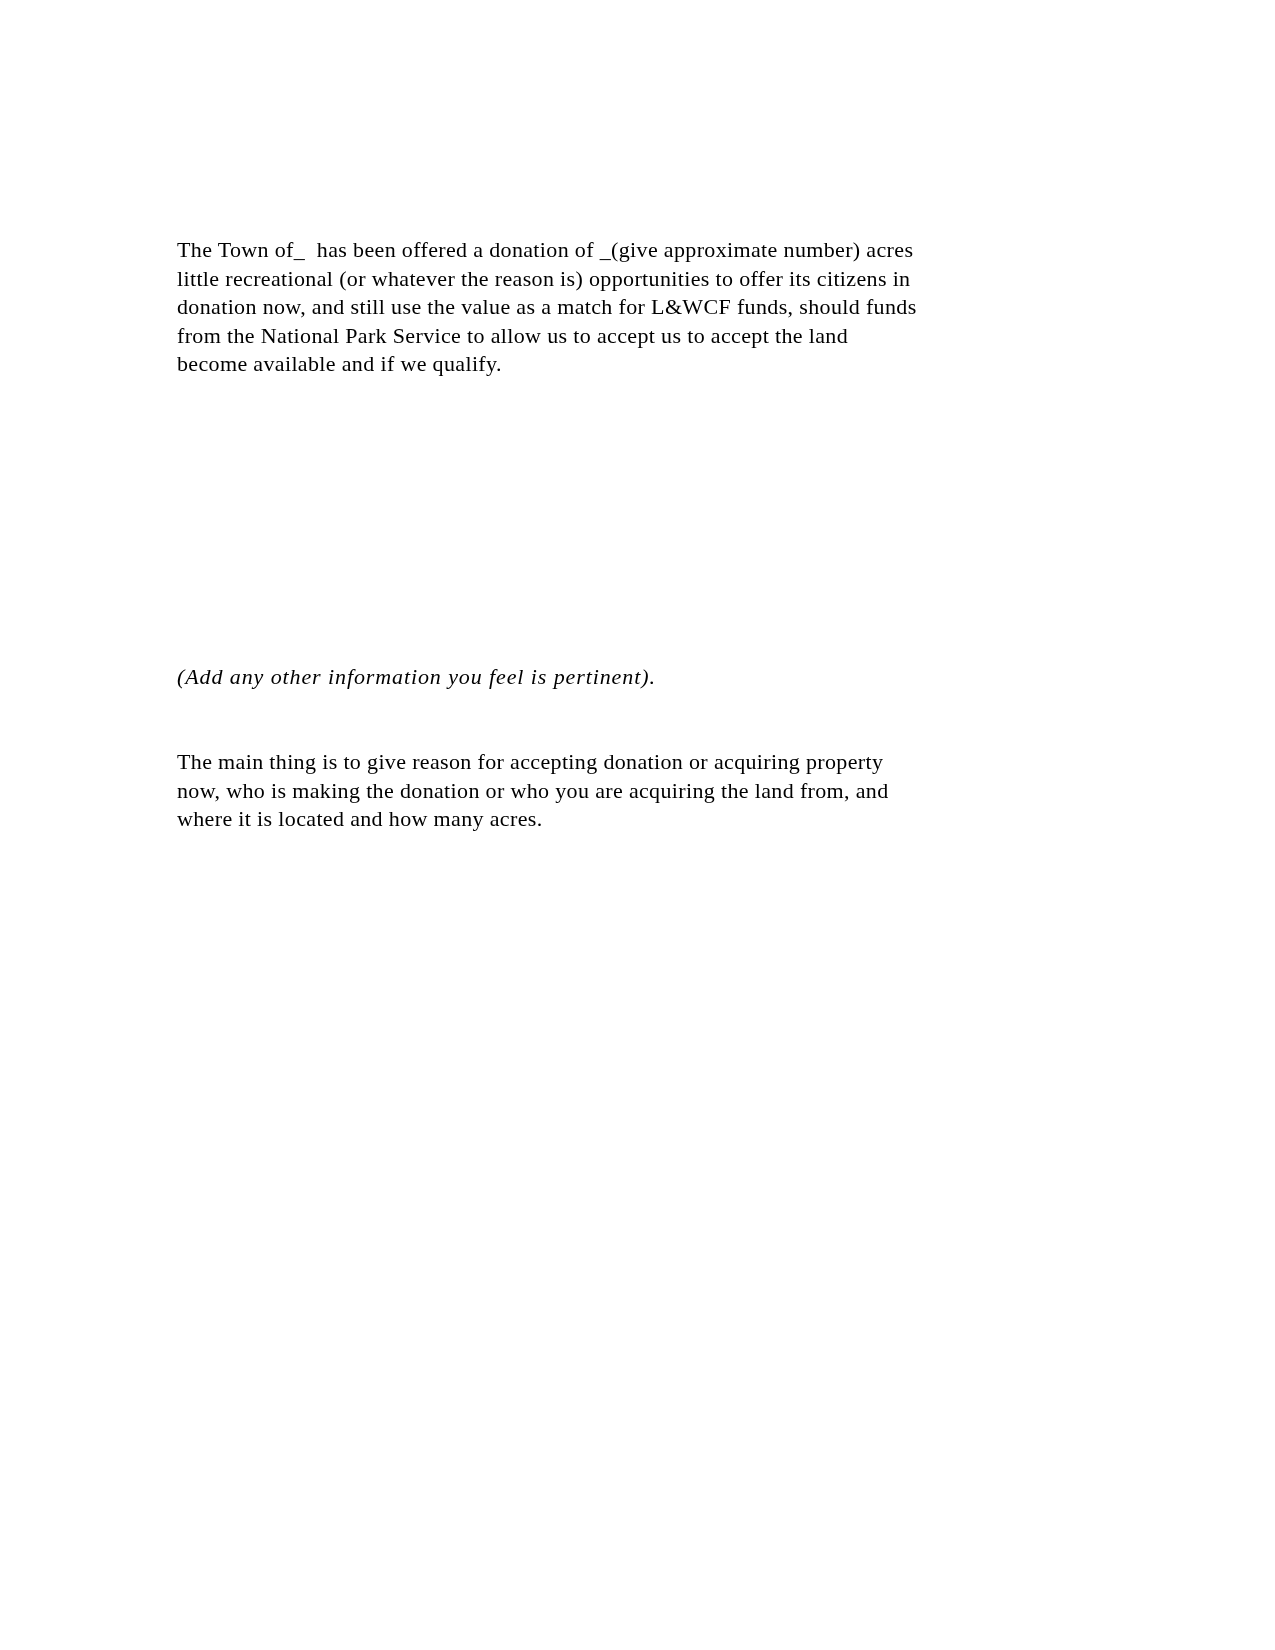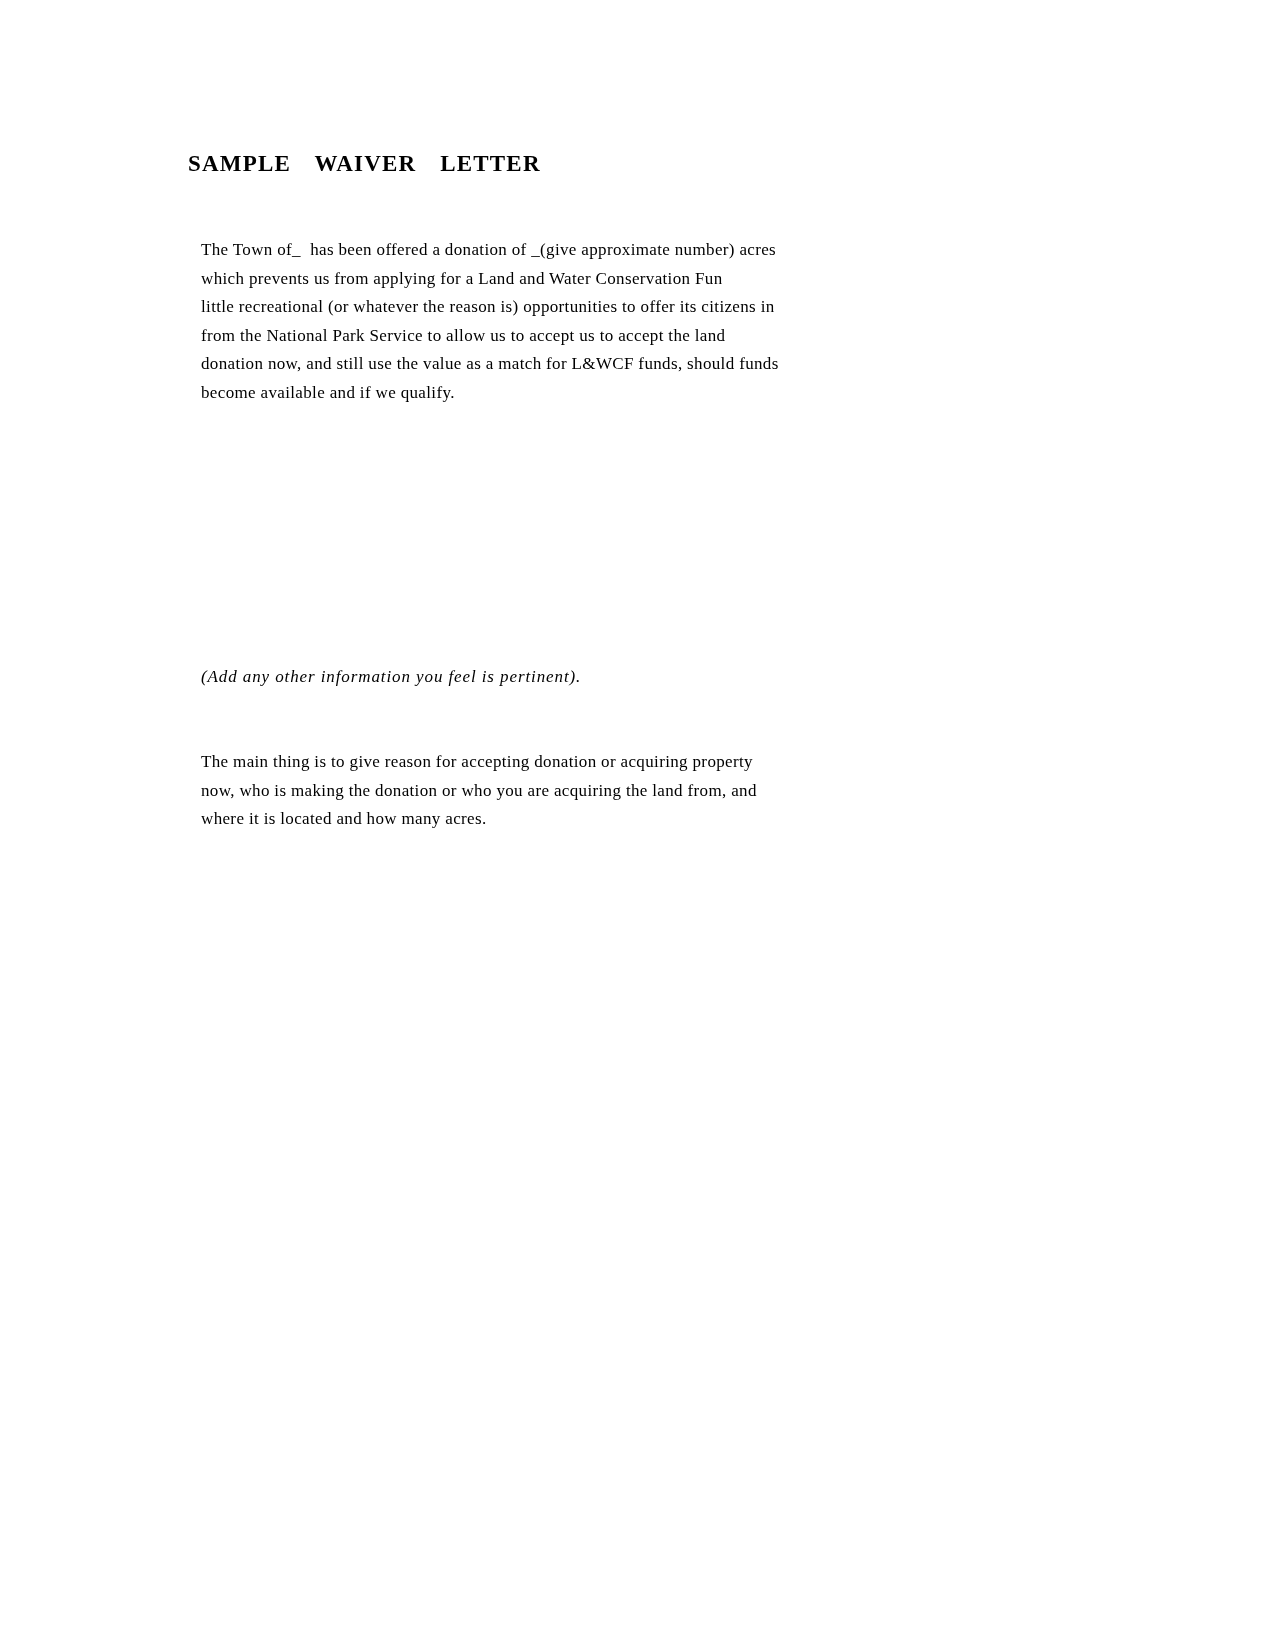--- a/index.html
+++ b/index.html
@@ -29,22 +29,22 @@
       top: 150px;
       font-size: 23px;
       font-weight: bold;
       letter-spacing: 1.2px;
       word-spacing: 5px;
       white-space: pre;
       line-height: 28px;
     }
     .block {
       position: absolute;
-      left: 201px;
-      font-size: 17px;
+      left: 177px;
+      font-size: 22px;
       line-height: 28.5px;
       letter-spacing: 0.35px;
     }
     .line {
       display: block;
       white-space: pre;
       height: 28.5px;
     }
     .italic {
       font-style: italic;
@@ -53,28 +53,26 @@
     #para1 { top: 236px; }
     #para2 { top: 521px; }
     #para3 { top: 663px; }
     #para4 { top: 748px; }
   </style>
 </head>
 <body>
 
 <div class="page">
 
-  <div class="title">SAMPLE  WAIVER  LETTER</div>
 
   <div class="block" id="para1">
     <span class="line">The Town of_  has been offered a donation of _(give approximate number) acres</span>
-    <span class="line">which prevents us from applying for a Land and Water Conservation Fun</span>
     <span class="line">little recreational (or whatever the reason is) opportunities to offer its citizens in</span>
+    <span class="line">donation now, and still use the value as a match for L&amp;WCF funds, should funds</span>
     <span class="line">from the National Park Service to allow us to accept us to accept the land</span>
-    <span class="line">donation now, and still use the value as a match for L&amp;WCF funds, should funds</span>
     <span class="line">become available and if we qualify.</span>
   </div>
 
   <div class="block" id="para2">
   </div>
 
   <div class="block italic" id="para3">
     <span class="line">(Add any other information you feel is pertinent).</span>
   </div>
 

